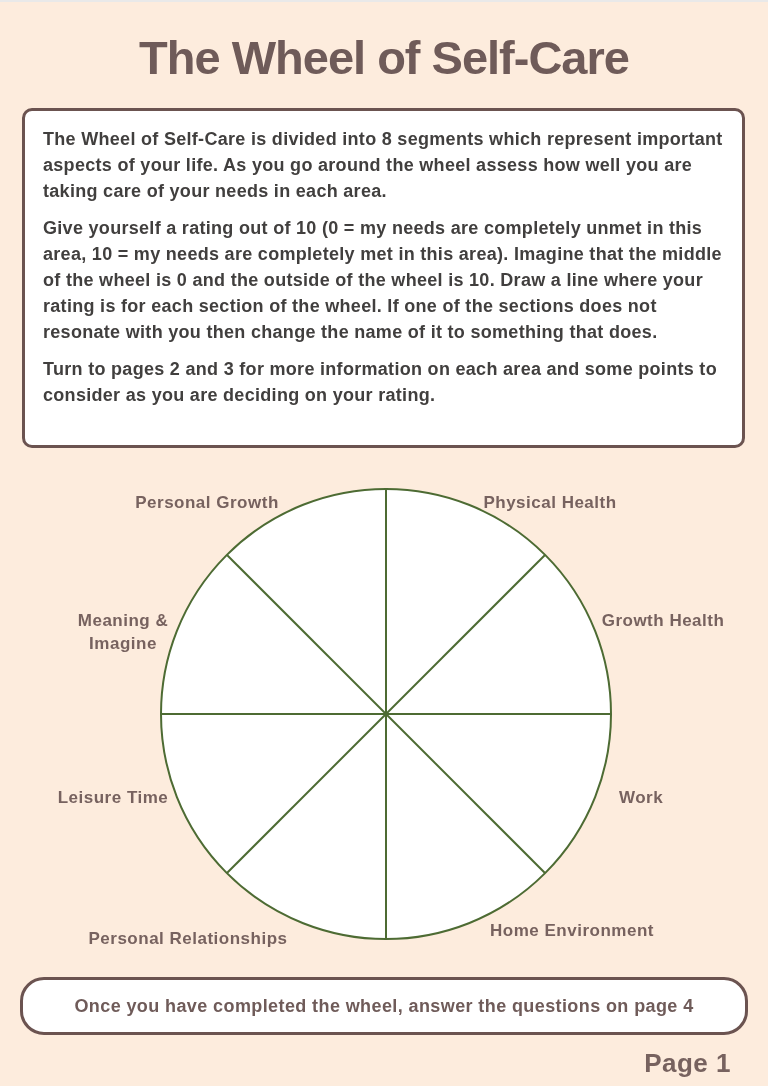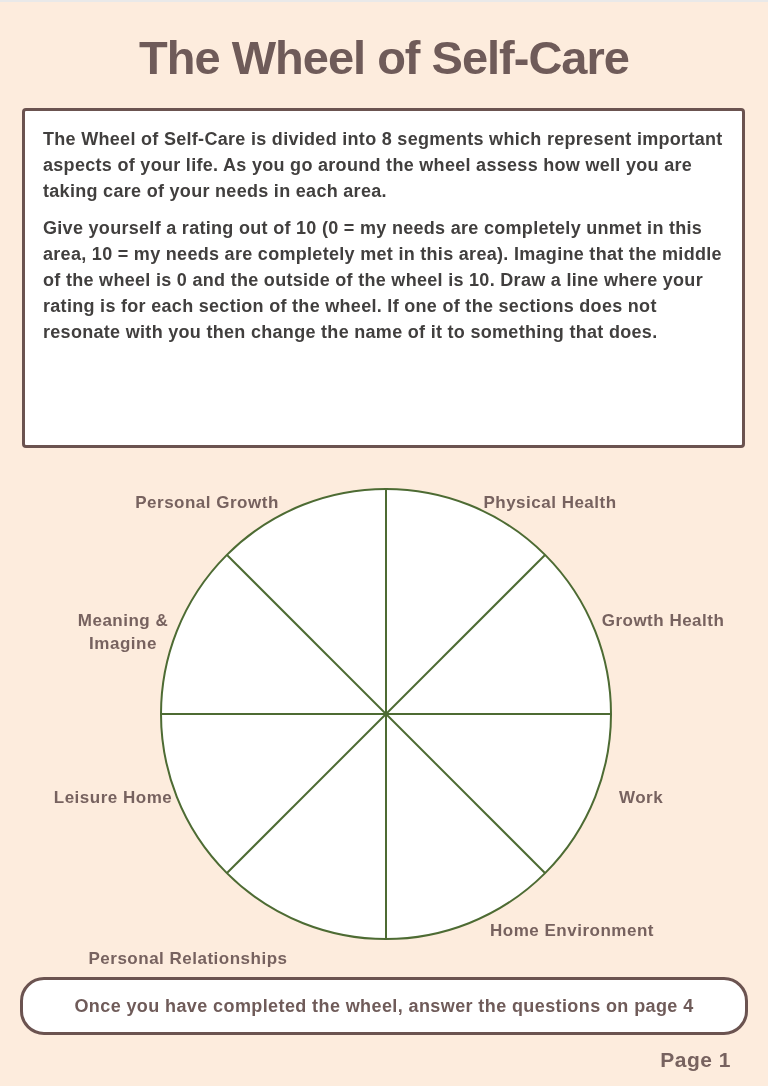--- a/index.html
+++ b/index.html
@@ -29,21 +29,21 @@
     font-weight:700;
     letter-spacing:-1px;
     color:var(--title-brown);
   }
   .instructions-box{
     position:absolute;
     left:22px;top:106px;
     width:723px;height:340px;
     background:var(--card-background);
     border:3.5px solid var(--border-brown);
-    border-radius:4px;
+    border-radius:10px;
     padding:15px 18px;
   }
   .instructions-box p{
     font-size:18px;
     font-weight:700;
     line-height:26px;
     letter-spacing:0.3px;
     color:var(--body-text);
     margin-bottom:11px;
   }
@@ -77,21 +77,21 @@
     white-space:nowrap;
     text-align:center;
     line-height:23px;
   }
   .lbl-personal-growth{left:207px;top:500px;}
   .lbl-physical-health{left:550px;top:500px;}
   .lbl-meaning-purpose{left:123px;top:630px;}
   .lbl-mental-health{left:663px;top:618px;}
   .lbl-leisure-time{left:113px;top:795px;}
   .lbl-work{left:641px;top:795px;}
-  .lbl-personal-relationships{left:188px;top:956px;}
+  .lbl-personal-relationships{left:188px;top:936px;}
   .lbl-home-environment{left:572px;top:928px;}
   .completion-note{
     position:absolute;
     left:20px;top:975px;
     width:728px;height:58px;
     background:var(--card-background);
     border:3.5px solid var(--border-brown);
     border-radius:24px;
     display:flex;
     align-items:center;
@@ -105,56 +105,57 @@
     position:absolute;
     left:30px;top:1046px;
     font-size:21px;
     font-weight:700;
     letter-spacing:0.5px;
     color:var(--label-mauve);
   }
   .footer-page-number{
     position:absolute;
     right:37px;top:1046px;
-    font-size:21px;
+    font-size:26px;
     font-weight:700;
     letter-spacing:0.5px;
     color:var(--label-mauve);
     text-align:right;
   }
 </style>
 </head>
 <body>
 
 <div class="page">
 
   <h1 class="page-title">The Wheel of Self-Care</h1>
 
   <div class="instructions-box">
     <p>The Wheel of Self-Care is divided into 8 segments which represent important aspects of your life. As you go around the wheel assess how well you are taking care of your needs in each area.</p>
     <p>Give yourself a rating out of 10 (0 = my needs are completely unmet in this area, 10 = my needs are completely met in this area). Imagine that the middle of the wheel is 0 and the outside of the wheel is 10. Draw a line where your rating is for each section of the wheel. If one of the sections does not resonate with you then change the name of it to something that does.</p>
+    <p>Turn to pages 2 and 3 for more information on each area and some points to consider as you are deciding on your rating.</p>
   </div>
 
   <div class="wheel-area">
     <svg class="wheel-svg" viewBox="0 0 454 454" aria-hidden="true">
       <circle cx="227" cy="227" r="225"></circle>
       <line x1="227" y1="2" x2="227" y2="452"></line>
       <line x1="2" y1="227" x2="452" y2="227"></line>
       <line x1="68" y1="68" x2="386" y2="386"></line>
       <line x1="386" y1="68" x2="68" y2="386"></line>
     </svg>
 
     <div class="wheel-label lbl-personal-growth">Personal Growth</div>
     <div class="wheel-label lbl-physical-health">Physical Health</div>
     <div class="wheel-label lbl-meaning-purpose">
       <span>Meaning &amp;</span><br>
       <span>Imagine</span>
     </div>
     <div class="wheel-label lbl-mental-health">Growth Health</div>
-    <div class="wheel-label lbl-leisure-time">Leisure Home</div>
+    <div class="wheel-label lbl-leisure-time">Leisure Time</div>
     <div class="wheel-label lbl-work">Work</div>
     <div class="wheel-label lbl-personal-relationships">Personal Relationships</div>
     <div class="wheel-label lbl-home-environment">Home Environment</div>
   </div>
 
   <div class="completion-note">Once you have completed the wheel, answer the questions on page 4</div>
 
   <div class="footer-page-number">Page 1</div>
 
 </div>

